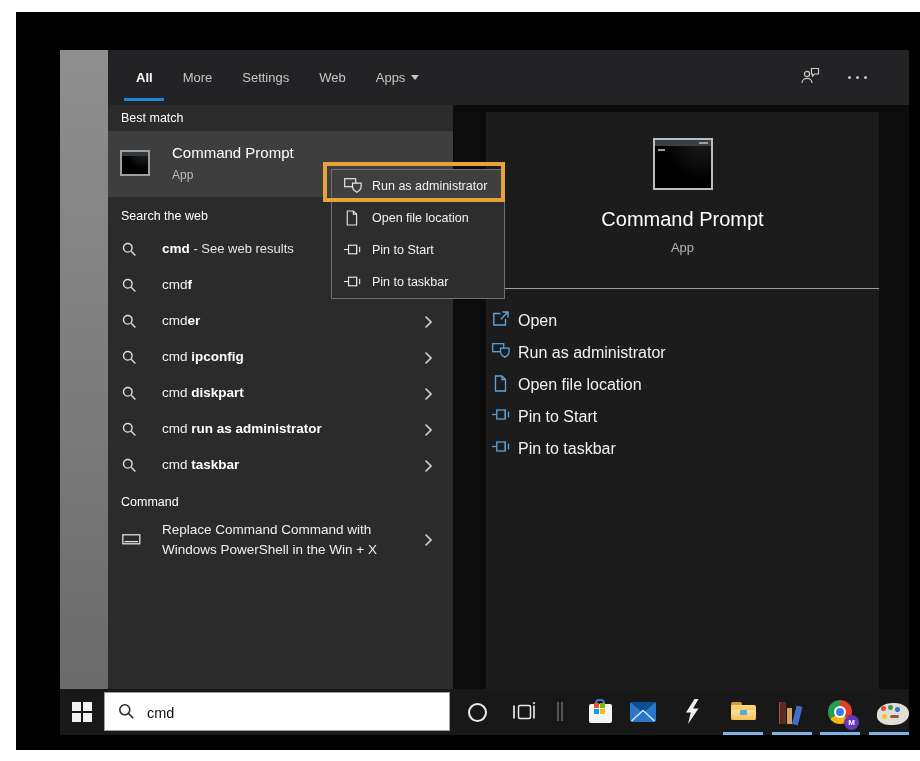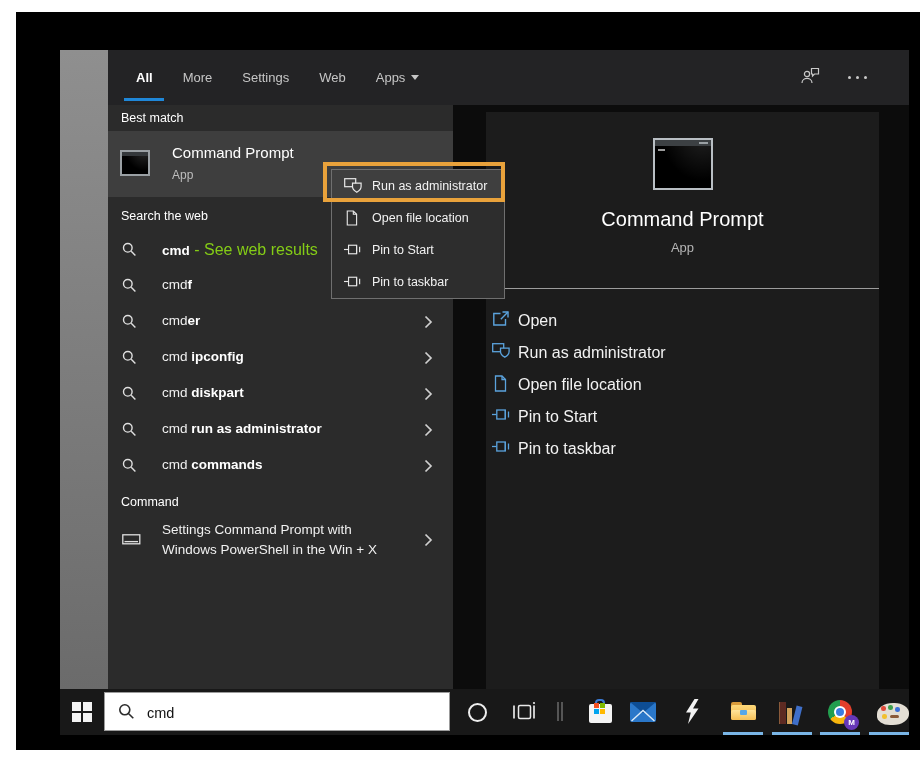--- a/index.html
+++ b/index.html
@@ -28,21 +28,21 @@
   .cmd-ico-s .tb{height:4px;background:#34383b;}
   .cmd-ico-s .gloss{position:absolute;left:0;top:4px;right:0;bottom:0;background:radial-gradient(ellipse at 85% -30%,rgba(255,255,255,.16),transparent 60%);}
   .bm-title{position:absolute;left:64px;top:13px;font-size:15px;color:#fff;}
   .bm-sub{position:absolute;left:64px;top:37px;font-size:12px;color:#bdbdbd;}
 
   .sw-rows{position:absolute;left:0;top:127px;width:345px;}
   .sugg{position:relative;height:36px;width:345px;}
   .sugg .mag{position:absolute;left:14px;top:10px;}
   .sugg .txt{position:absolute;left:54px;top:9px;font-size:13.5px;color:#f0f0f0;white-space:pre;}
   .sugg .txt b{color:#fff;}
-  .sugg .note{color:#84cc16;font-size:16px;margin-top:32px;}
+  .sugg .note{color:#e5e5e5;font-size:13px;margin-top:32px;}
   .chev{position:absolute;right:20px;top:11px;}
 
   .settings-row{position:absolute;left:0;top:410px;width:345px;height:54px;}
   .settings-row .s-ico{position:absolute;left:14px;top:16px;}
   .settings-row .txt{position:absolute;left:54px;top:5px;width:240px;font-size:13.5px;line-height:20px;color:#f0f0f0;}
   .settings-row .chev{top:18px;}
 
   
   .right-panel{position:absolute;left:393px;top:55px;width:456px;height:584px;background:#0c0c0c;}
   .preview{position:absolute;left:426px;top:62px;width:393px;height:577px;background:#1c1c1c;}
@@ -228,37 +228,37 @@
             <span class="txt"><span>cmd </span><b>run as administrator</b></span>
             <span class="chev"><svg width="9" height="14" viewBox="0 0 9 14" fill="none" stroke="#d0d0d0" stroke-width="1.7">
                   <path d="M1.5 1.5 L7 7 L1.5 12.5"></path>
                 </svg></span>
           </div>
           <div class="sugg">
             <span class="mag"><svg width="15" height="15" viewBox="0 0 15 15" fill="none" stroke="#e0e0e0" stroke-width="1.4">
                   <circle cx="5.8" cy="5.8" r="4.3"></circle>
                   <path d="M9.2 9.2 L13.4 13.4"></path>
                 </svg></span>
-            <span class="txt"><span>cmd </span><b>commands</b></span>
+            <span class="txt"><span>cmd </span><b>taskbar</b></span>
             <span class="chev"><svg width="9" height="14" viewBox="0 0 9 14" fill="none" stroke="#d0d0d0" stroke-width="1.7">
                   <path d="M1.5 1.5 L7 7 L1.5 12.5"></path>
                 </svg></span>
           </div>
         </div>
 
         <div class="sec-h" style="top:390px">Command</div>
 
         <div class="settings-row">
           <span class="s-ico">
             <svg width="19" height="11" viewBox="0 0 19 11" fill="none" stroke="#e0e0e0" stroke-width="1.3">
                 <rect x="0.8" y="0.8" width="17" height="9"></rect>
                 <path d="M2.5 7.6 H16"></path>
               </svg>
           </span>
-          <span class="txt">Settings Command Prompt with Windows PowerShell in the Win + X</span>
+          <span class="txt">Replace Command Command with Windows PowerShell in the Win + X</span>
           <span class="chev"><svg width="9" height="14" viewBox="0 0 9 14" fill="none" stroke="#d0d0d0" stroke-width="1.7">
                 <path d="M1.5 1.5 L7 7 L1.5 12.5"></path>
               </svg></span>
         </div>
       </div>
 
       <div class="right-panel"></div>
       <div class="preview">
         <div class="big-ico">
           <div class="tb">

